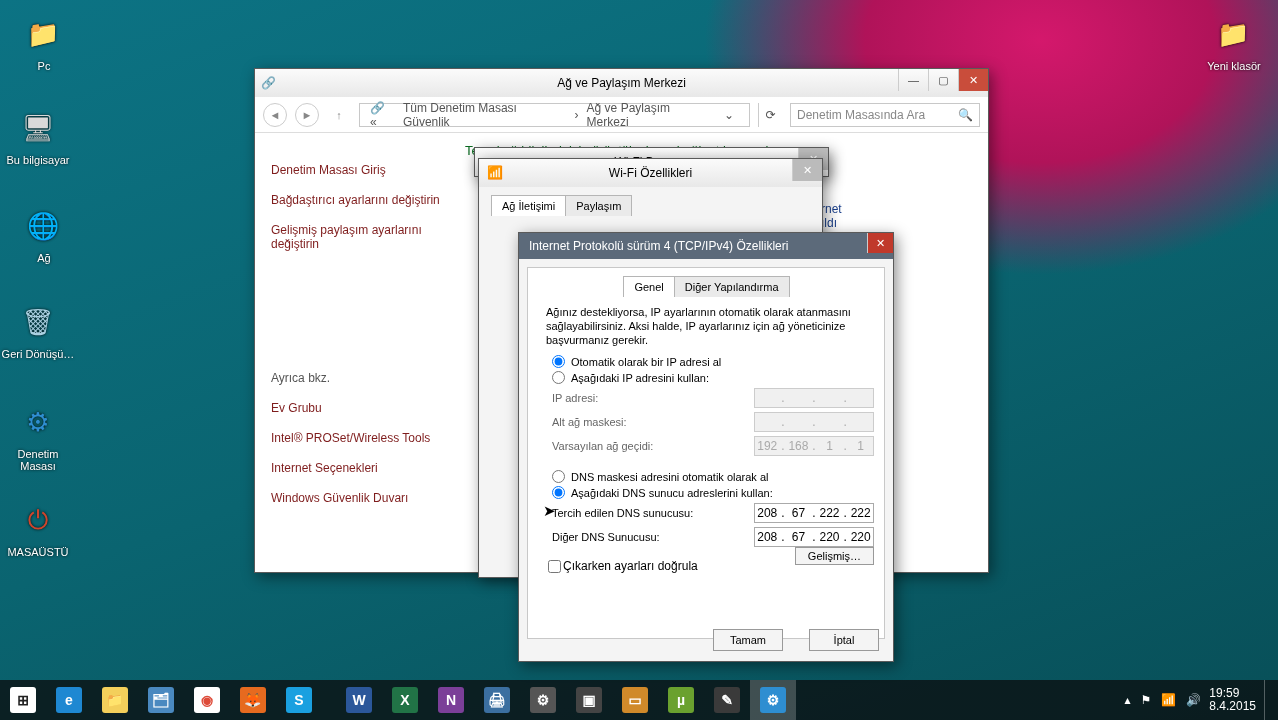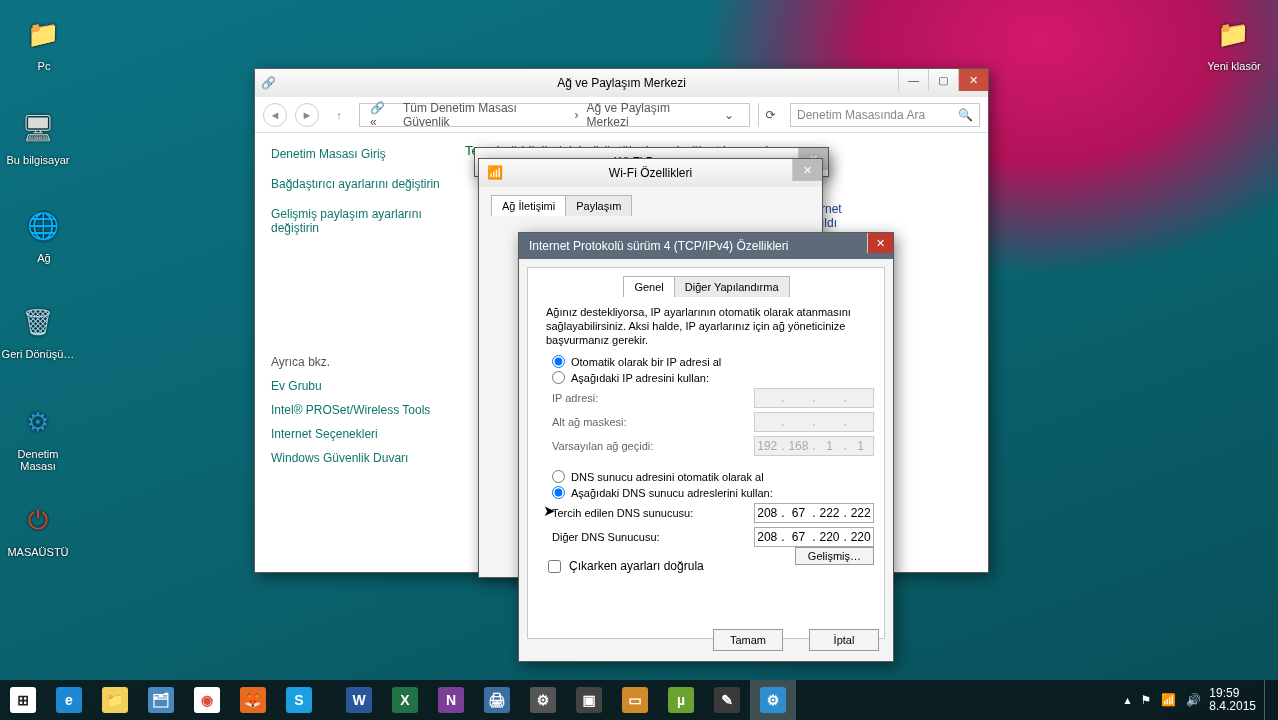--- a/index.html
+++ b/index.html
@@ -17,21 +17,21 @@
   .win-ctrl .close { background:#c94d3b; color:#fff; }
   
   #w-net { left:254px; top:68px; width:735px; height:505px; }
   .toolbar { height:36px; border-bottom:1px solid #ddd; display:flex; align-items:center; gap:8px; padding:0 8px; }
   .nav-btn { width:24px; height:24px; border:1px solid #ccc; border-radius:12px; display:flex; align-items:center; justify-content:center; color:#888; font-size:11px; cursor:pointer; }
   .bcrumb { flex:1; height:24px; border:1px solid #c8c8c8; display:flex; align-items:center; padding:0 6px; font-size:11px; color:#333; }
   .bcrumb span { margin:0 4px; color:#555; }
   .search { width:190px; height:24px; border:1px solid #c8c8c8; display:flex; align-items:center; padding:0 6px; color:#888; justify-content:space-between; }
   .net-body { display:flex; height:calc(100% - 64px); }
   .net-left { width:206px; padding:14px 16px; font-size:12px; color:#1a3f8b; }
-  .net-left a { display:block; margin-bottom:16px; color:#0f766e; text-decoration:none; cursor:pointer; }
+  .net-left a { display:block; margin-bottom:16px; color:#7f1d1d; text-decoration:none; cursor:pointer;margin-top:16px; }
   .net-left .sec { color:#555; margin:120px 0 10px; }
   .net-left .sub { margin-bottom:10px; }
   .net-head { color:#0a6a20; font-size:13px; padding:10px 4px 6px; }
 
   
   #w-wifi { left:478px; top:158px; width:345px; height:420px; background:#f4f4f4; }
   .tabs { display:flex; margin:8px 0 0 12px; }
   .tab { padding:4px 10px; border:1px solid #b5b5b5; background:#fff; border-bottom:none; font-size:11px; margin-right:-1px; cursor:pointer; }
   .tab.inact { background:#eaeaea; }
 
@@ -45,21 +45,21 @@
   .row { display:flex; align-items:center; margin:3px 0 3px 14px; }
   .row label { font-size:11px; }
   .row input[type=radio] { margin-right:6px; }
   .field { display:flex; align-items:center; justify-content:space-between; margin:4px 0 3px 14px;gap:28px; }
   .field label { font-size:11px; color:#666; }
   .field.active label { color:#000; }
   .ip-input { width:120px; height:20px; border:1px solid #aaa; background:#fff; display:flex; align-items:center; justify-content:space-around; font-size:11px; }
   .ip-input.dis { background:#f0f0f0; border-color:#ccc; color:#aaa; }
   .ip-input span { width:22px; text-align:center; }
   .ip-input .dot { width:4px; text-align:center; }
-  .chk-row { margin:12px 0 0 10px; display:flex; align-items:center; gap:8px; font-size:11px; }
+  .chk-row { margin:12px 0 0 10px; display:flex; align-items:center; gap:2px; font-size:11px; }
   .btns { position:absolute; bottom:10px; right:14px; display:flex; gap:26px; }
   .btns button { width:70px; height:22px; border:1px solid #999; background:#f4f4f4; font-size:11px; cursor:pointer; }
   .adv-btn { border:1px solid #999; background:#f4f4f4; font-size:11px; padding:2px 12px; cursor:pointer; float:right; margin-top:-20px; }
   .cursor { position:absolute; left:543px; top:502px; font-size:15px; color:#000; pointer-events:none; }
 
   
   .taskbar { position:absolute; left:0; bottom:0; width:100%; height:40px; background:rgba(12,14,16,.78); display:flex; align-items:center; }
   .tb-left { display:flex; height:100%; align-items:center; }
   .tb-btn { width:46px; height:40px; display:flex; align-items:center; justify-content:center; cursor:pointer; }
   .tb-btn.active { background:rgba(255,255,255,.22); }
@@ -238,21 +238,21 @@
           <span class="dot">.</span>
           <span>1</span>
           <span class="dot">.</span>
           <span>1</span>
         </div>
       </div>
 
     <div style="height:8px;"></div>
     <div class="row">
         <input type="radio" style="">
-        <label>DNS sunucu adresini otomatik olarak al</label>
+        <label>DNS maskesi adresini otomatik olarak al</label>
       </div>
     <div class="row">
         <input type="radio" checked="" style="">
         <label>Aşağıdaki DNS sunucu adreslerini kullan:</label>
       </div>
     <div class="field active">
         <label>Tercih edilen DNS sunucusu:</label>
       <div class="ip-input">
         <span>208</span>
           <span class="dot">.</span>

